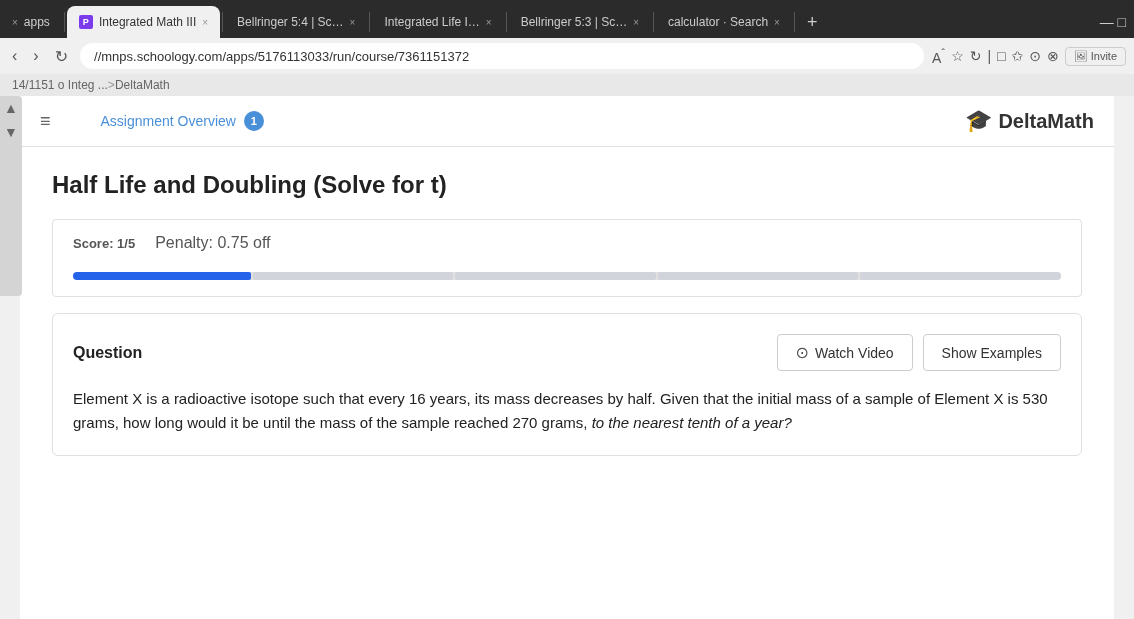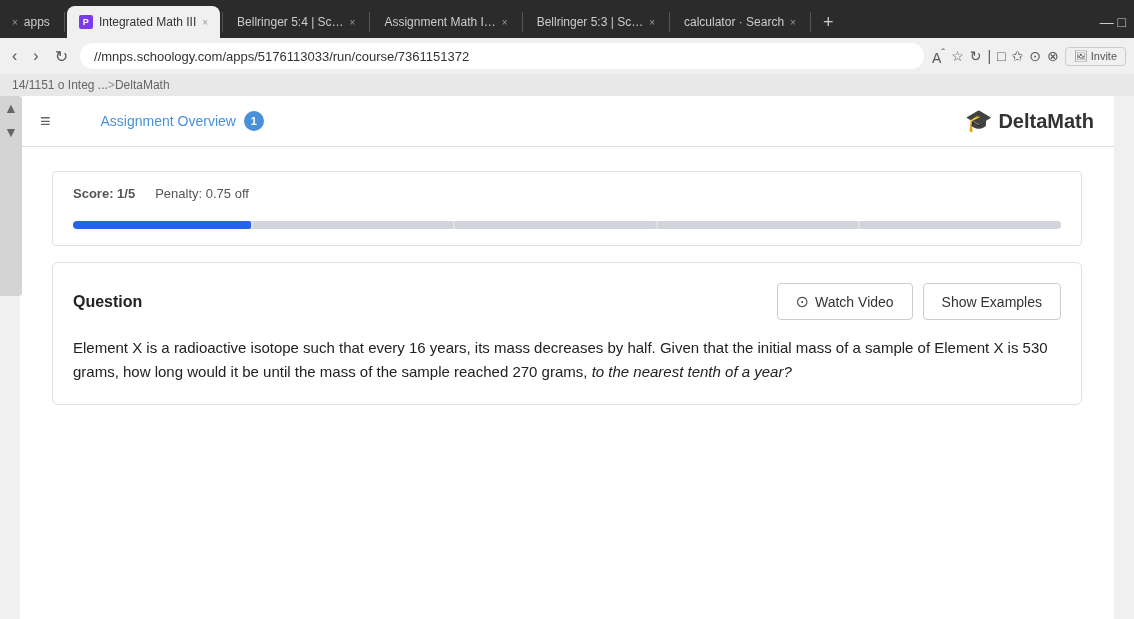--- a/index.html
+++ b/index.html
@@ -39,21 +39,21 @@
     .dm-logo { margin-left: auto; display: flex; align-items: center; gap: 6px; font-size: 20px; font-weight: bold; color: #333; }
     .dm-logo-icon { font-size: 22px; }
 
     .dm-body { padding: 24px 32px; }
     .problem-title { font-size: 24px; font-weight: bold; color: #222; margin-bottom: 20px; }
 
     .score-section { background: white; border: 1px solid #e0e0e0; border-radius: 4px; padding: 14px 20px 16px; margin-bottom: 16px; }
     .score-line { display: flex; align-items: center; gap: 20px; margin-bottom: 20px; }
     .score-label { font-size: 13px; color: #555; }
     .score-label span { font-weight: 600; }
-    .penalty-label { font-size: 13px; color: #555; }
+    .penalty-label { font-size: 16px; color: #555; }
     .progress-bar-container { width: 100%; height: 8px; background: #e0e0e0; border-radius: 4px; overflow: hidden; display: flex; gap: 2px; }
     .progress-segment { height: 100%; border-radius: 2px; }
     .prog-filled { background: #2563eb; flex: 1; max-width: 18%; }
     .prog-empty { background: #d1d5db; flex: 1; }
 
     .question-section { background: white; border: 1px solid #e0e0e0; border-radius: 6px; padding: 20px; }
     .question-header { display: flex; align-items: center; margin-bottom: 16px; }
     .question-label { font-size: 16px; font-weight: bold; color: #222; }
     .question-actions { margin-left: auto; display: flex; gap: 10px; }
     .action-btn { border: 1px solid #ccc; border-radius: 4px; padding: 8px 18px; font-size: 14px; color: #333; background: white; cursor: pointer; display: flex; align-items: center; gap: 6px; }
@@ -85,21 +85,21 @@
     </div>
     <div class="tab-separator"></div>
 
     <div class="tab">
       <span>Bellringer 5:4 | Sc…</span>
       <span class="close-icon">×</span>
     </div>
     <div class="tab-separator"></div>
 
     <div class="tab">
-      <span>Assignment Math I…</span>
+      <span>Integrated Life I…</span>
       <span class="close-icon">×</span>
     </div>
     <div class="tab-separator"></div>
 
     <div class="tab">
       <span>Bellringer 5:3 | Sc…</span>
       <span class="close-icon">×</span>
     </div>
     <div class="tab-separator"></div>
 
@@ -154,20 +154,21 @@
         <span>Assignment Overview</span>
         <div class="badge">1</div>
       </div>
       <div class="dm-logo">
         <span class="dm-logo-icon">🎓</span>
         <span>DeltaMath</span>
       </div>
     </div>
 
     <div class="dm-body">
+      <h1 class="problem-title">Half Life and Doubling (Solve for t)</h1>
 
       <div class="score-section">
         <div class="score-line">
           <span class="score-label">
             <span>Score:</span>
             <span>1/5</span>
           </span>
           <span class="penalty-label">
             <span>Penalty:</span>
             <span>0.75 off</span>

